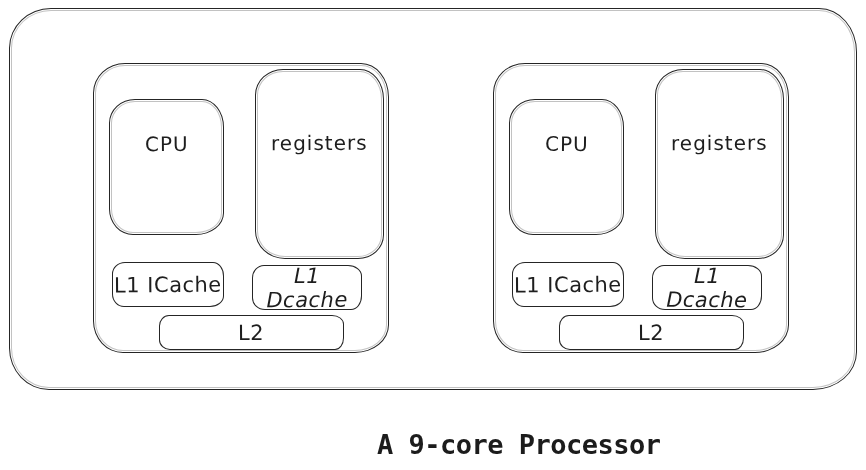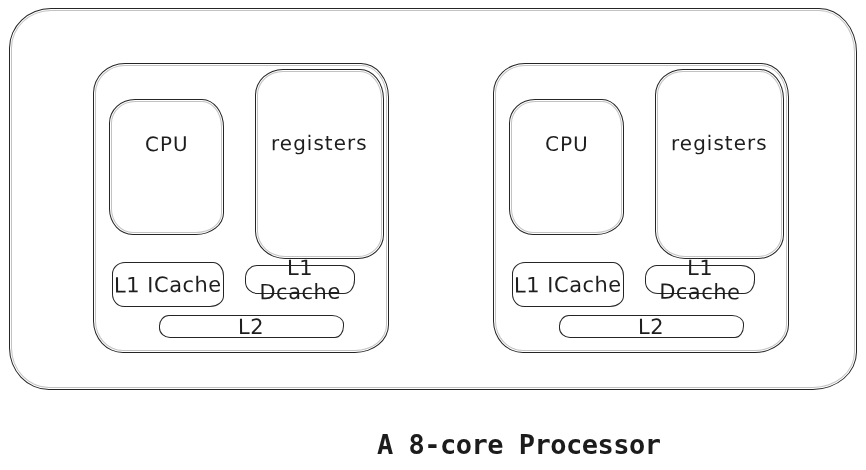--- a/index.html
+++ b/index.html
@@ -73,31 +73,32 @@
   .registers .label { margin-top: 61px; }
 
   .l1i {
     left: 18px;
     top: 198px;
     width: 112px;
     height: 45px;
     border-radius: 13px 11px 14px 12px / 12px 14px 11px 13px;
   }
   .l1d {
-    left: 151px;
+    left: 158px;
     top: 201px;
     width: 110px;
-    height: 29px;
+    height: 45px;
     border-radius: 12px 14px 11px 13px / 13px 11px 14px 12px;
+    font-style: italic;
   }
   .l2 {
     left: 65px;
     top: 251px;
     width: 185px;
-    height: 23px;
+    height: 35px;
     border-radius: 10px 12px 9px 11px / 11px 9px 12px 10px;
   }
 
   .label {
     font-size: 20px;
     letter-spacing: 1px;
     color: #1e1e1e;
     transform: rotate(-0.4deg);
   }
   .label-sm {
@@ -157,15 +158,15 @@
       <div class="sketch box l1d">
         <span class="label label-sm">L1 Dcache</span>
       </div>
       <div class="sketch box l2">
         <span class="label label-sm">L2</span>
       </div>
     </div>
 
   </div>
 
-  <div class="caption">A 8-core Processor</div>
+  <div class="caption">A 9-core Processor</div>
 
 </div>
 
 </body></html>

